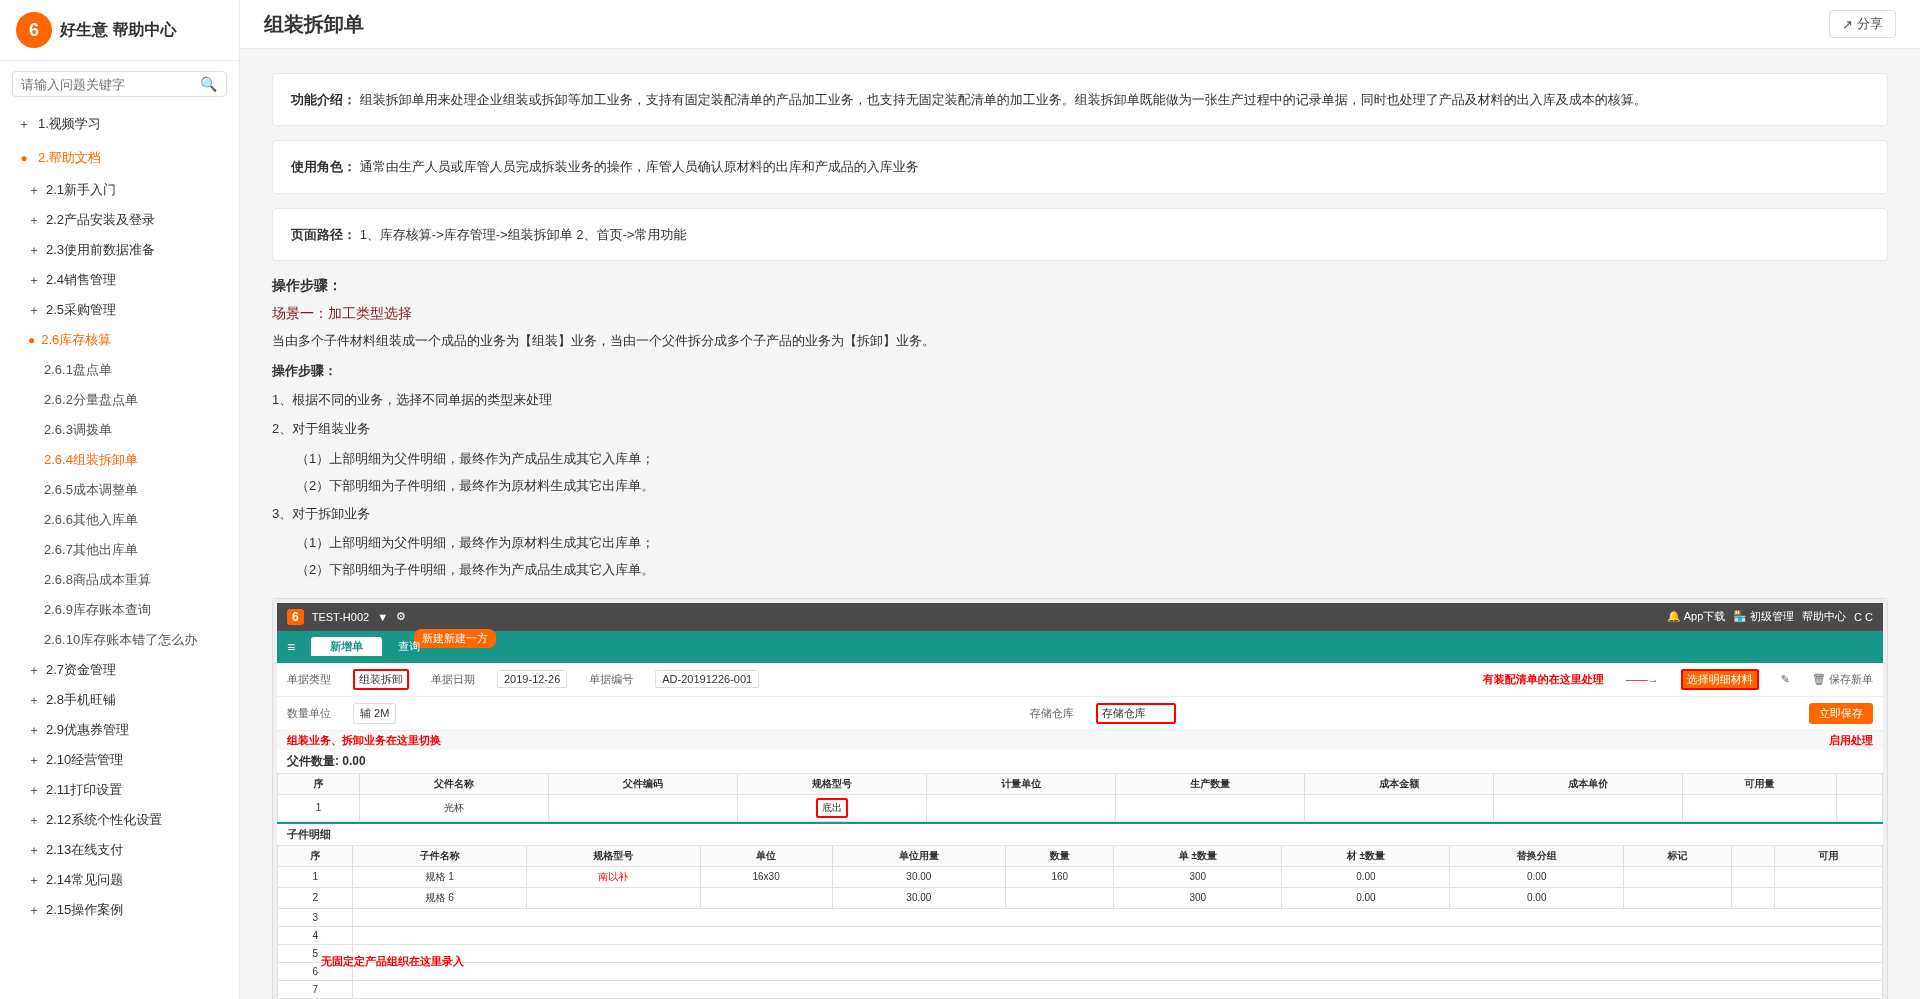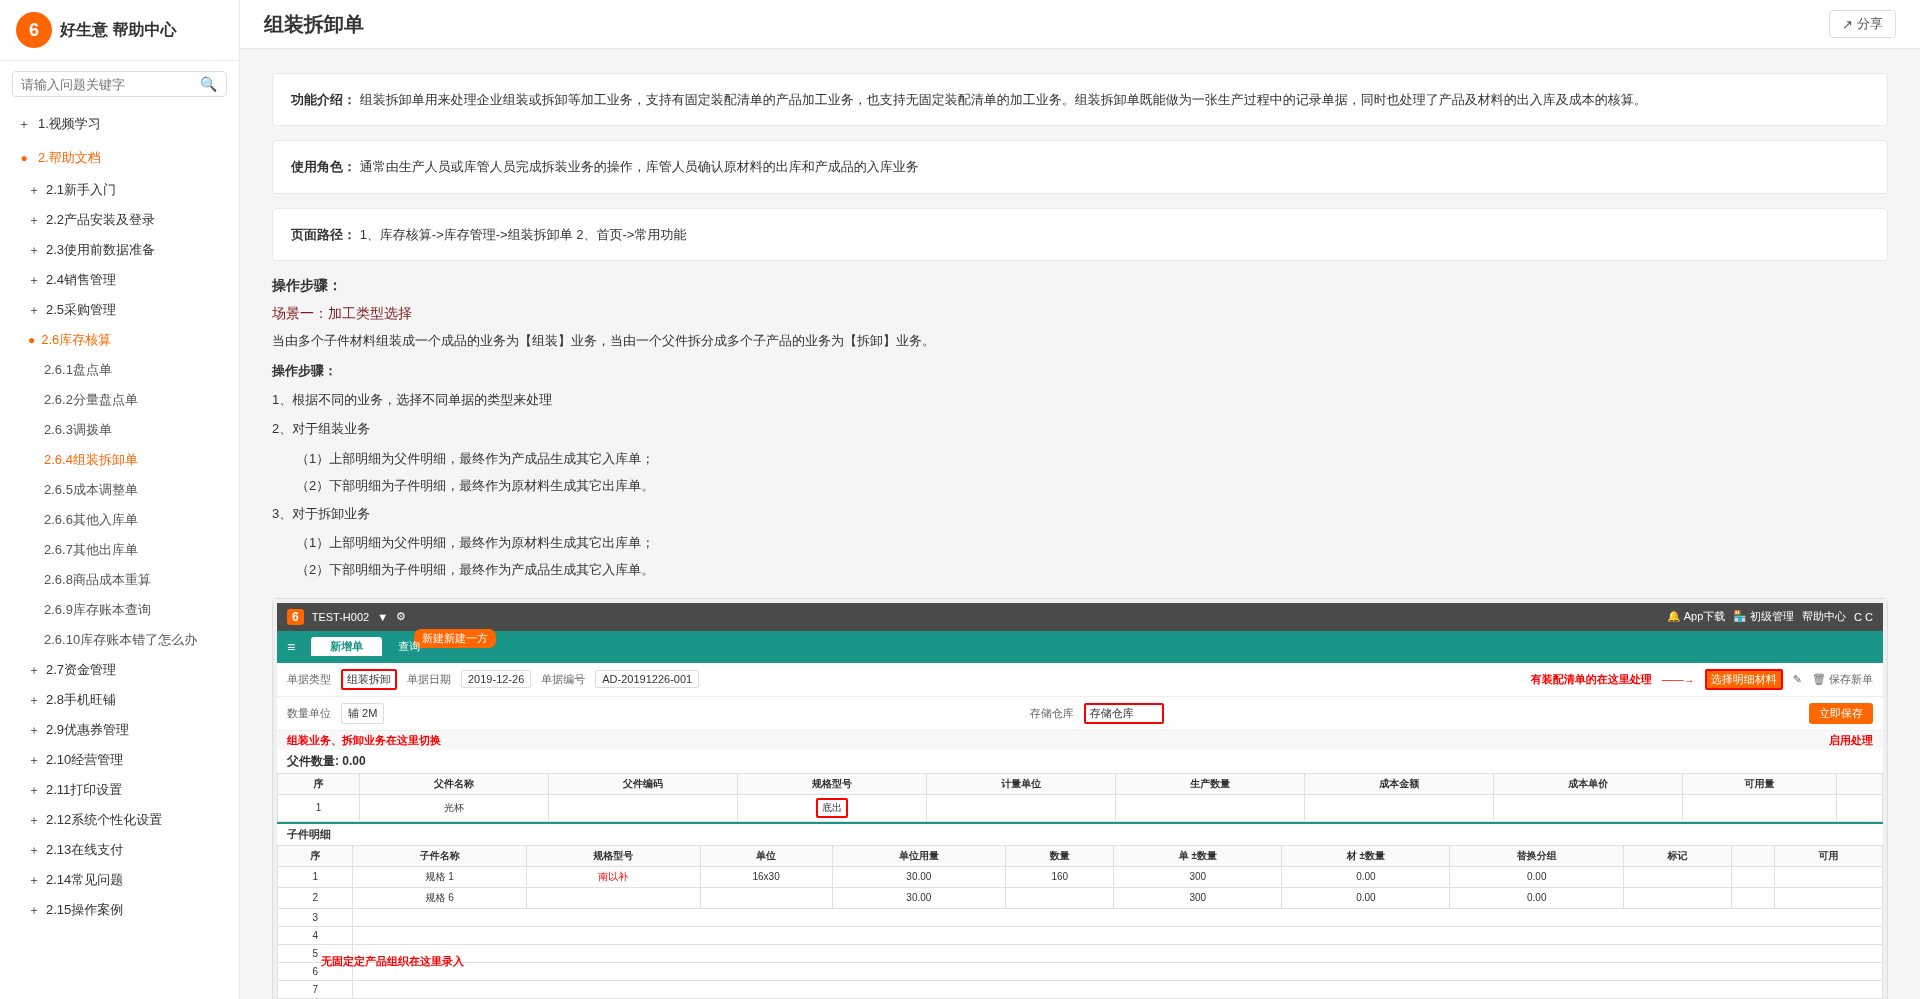--- a/index.html
+++ b/index.html
@@ -194,21 +194,21 @@
       color: #fff;
       padding: 2px 10px;
       font-size: 11px;
     }
     .mock-form-row {
       background: #fff;
       display: flex;
       align-items: center;
       padding: 6px 10px;
       border-bottom: 1px solid #eee;
-      gap: 10px;
+      gap: 22px;
       font-size: 11px;
       flex-wrap: wrap;
     }
     .mock-label { color: #666; white-space: nowrap; }
     .mock-input {
       border: 1px solid #ddd;
       border-radius: 2px;
       padding: 2px 6px;
       font-size: 11px;
       background: #fff;

